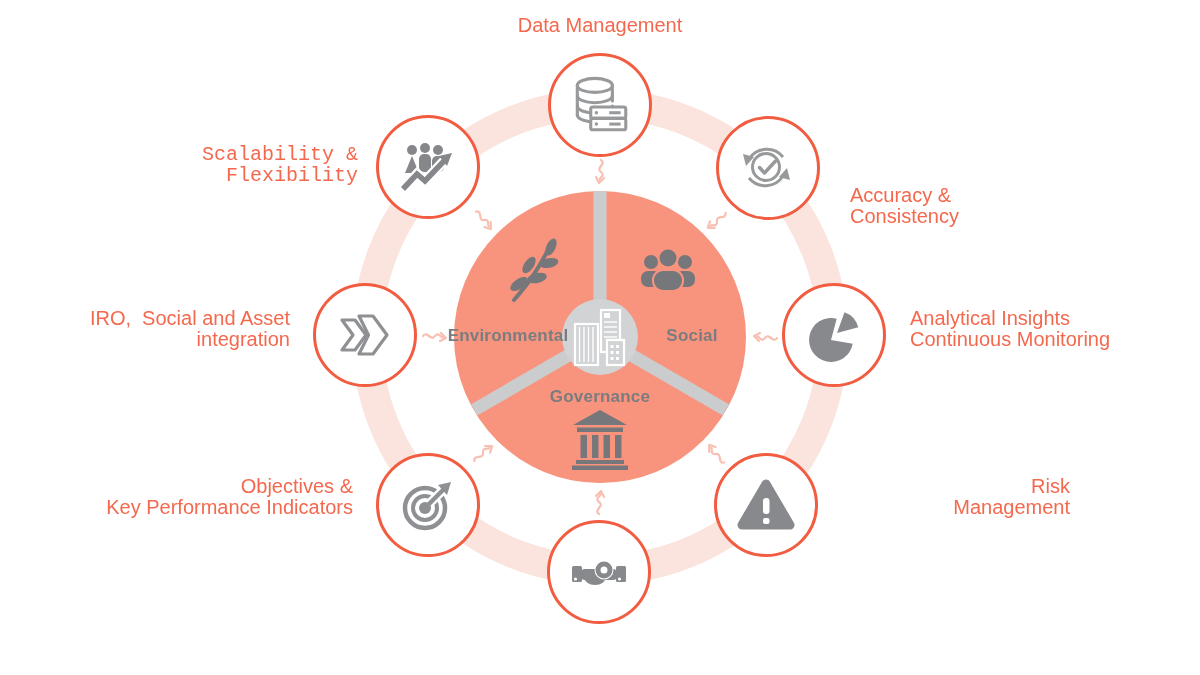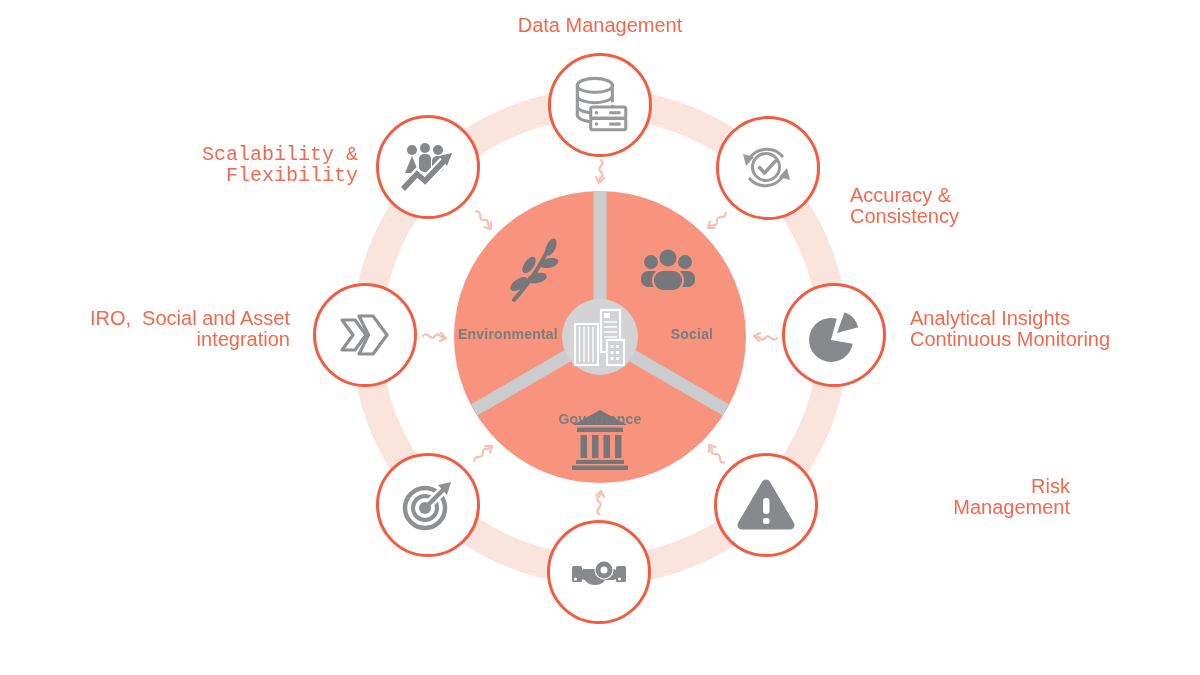--- a/index.html
+++ b/index.html
@@ -9,26 +9,26 @@
   }
   
   #ring-svg{position:absolute;left:0;top:0;z-index:1;}
   
   #hub{
     position:absolute;left:454px;top:191px;width:292px;height:292px;border-radius:50%;
     background:#F8947E;z-index:2;
   }
   #hub-svg{position:absolute;left:0;top:0;}
   .esg-label{
-    position:absolute;color:#7A7C7F;font-weight:bold;font-size:14px;z-index:4;
+    position:absolute;color:#7A7C7F;font-weight:bold;font-size:17px;z-index:4;
     text-align:center;width:160px;letter-spacing:0.2px;
   }
   #env-label{left:428px;top:326px;}
   #soc-label{left:612px;top:326px;}
-  #gov-label{left:520px;top:387px;margin-top:24px;}
+  #gov-label{left:520px;top:387px;}
   .esg-icon{position:absolute;z-index:3;}
   #branch-icon{left:504px;top:238px;}
   #people-icon{left:636px;top:238px;}
   #bank-icon{left:568px;top:406px;}
   
   .node{
     position:absolute;width:104px;height:104px;border-radius:50%;box-sizing:border-box;
     background:#ffffff;border:3px solid #F25C40;z-index:3;
     display:flex;align-items:center;justify-content:center;
   }
@@ -265,18 +265,20 @@
     </svg>
   </div>
 
   <div class="node-label" id="label-top">Data Management</div>
   <div class="node-label" id="label-top-right">Accuracy &amp;
 Consistency</div>
   <div class="node-label" id="label-right">Analytical Insights
 Continuous Monitoring</div>
   <div class="node-label" id="label-bottom-right">Risk
 Management</div>
+  <div class="node-label" id="label-bottom-left">Objectives &amp;
+Key Performance Indicators</div>
   <div class="node-label" id="label-left">IRO,  Social and Asset
 integration</div>
   <div class="node-label" id="label-top-left">Scalability &amp;
 Flexibility</div>
 
 </div>
 
 </body></html>

